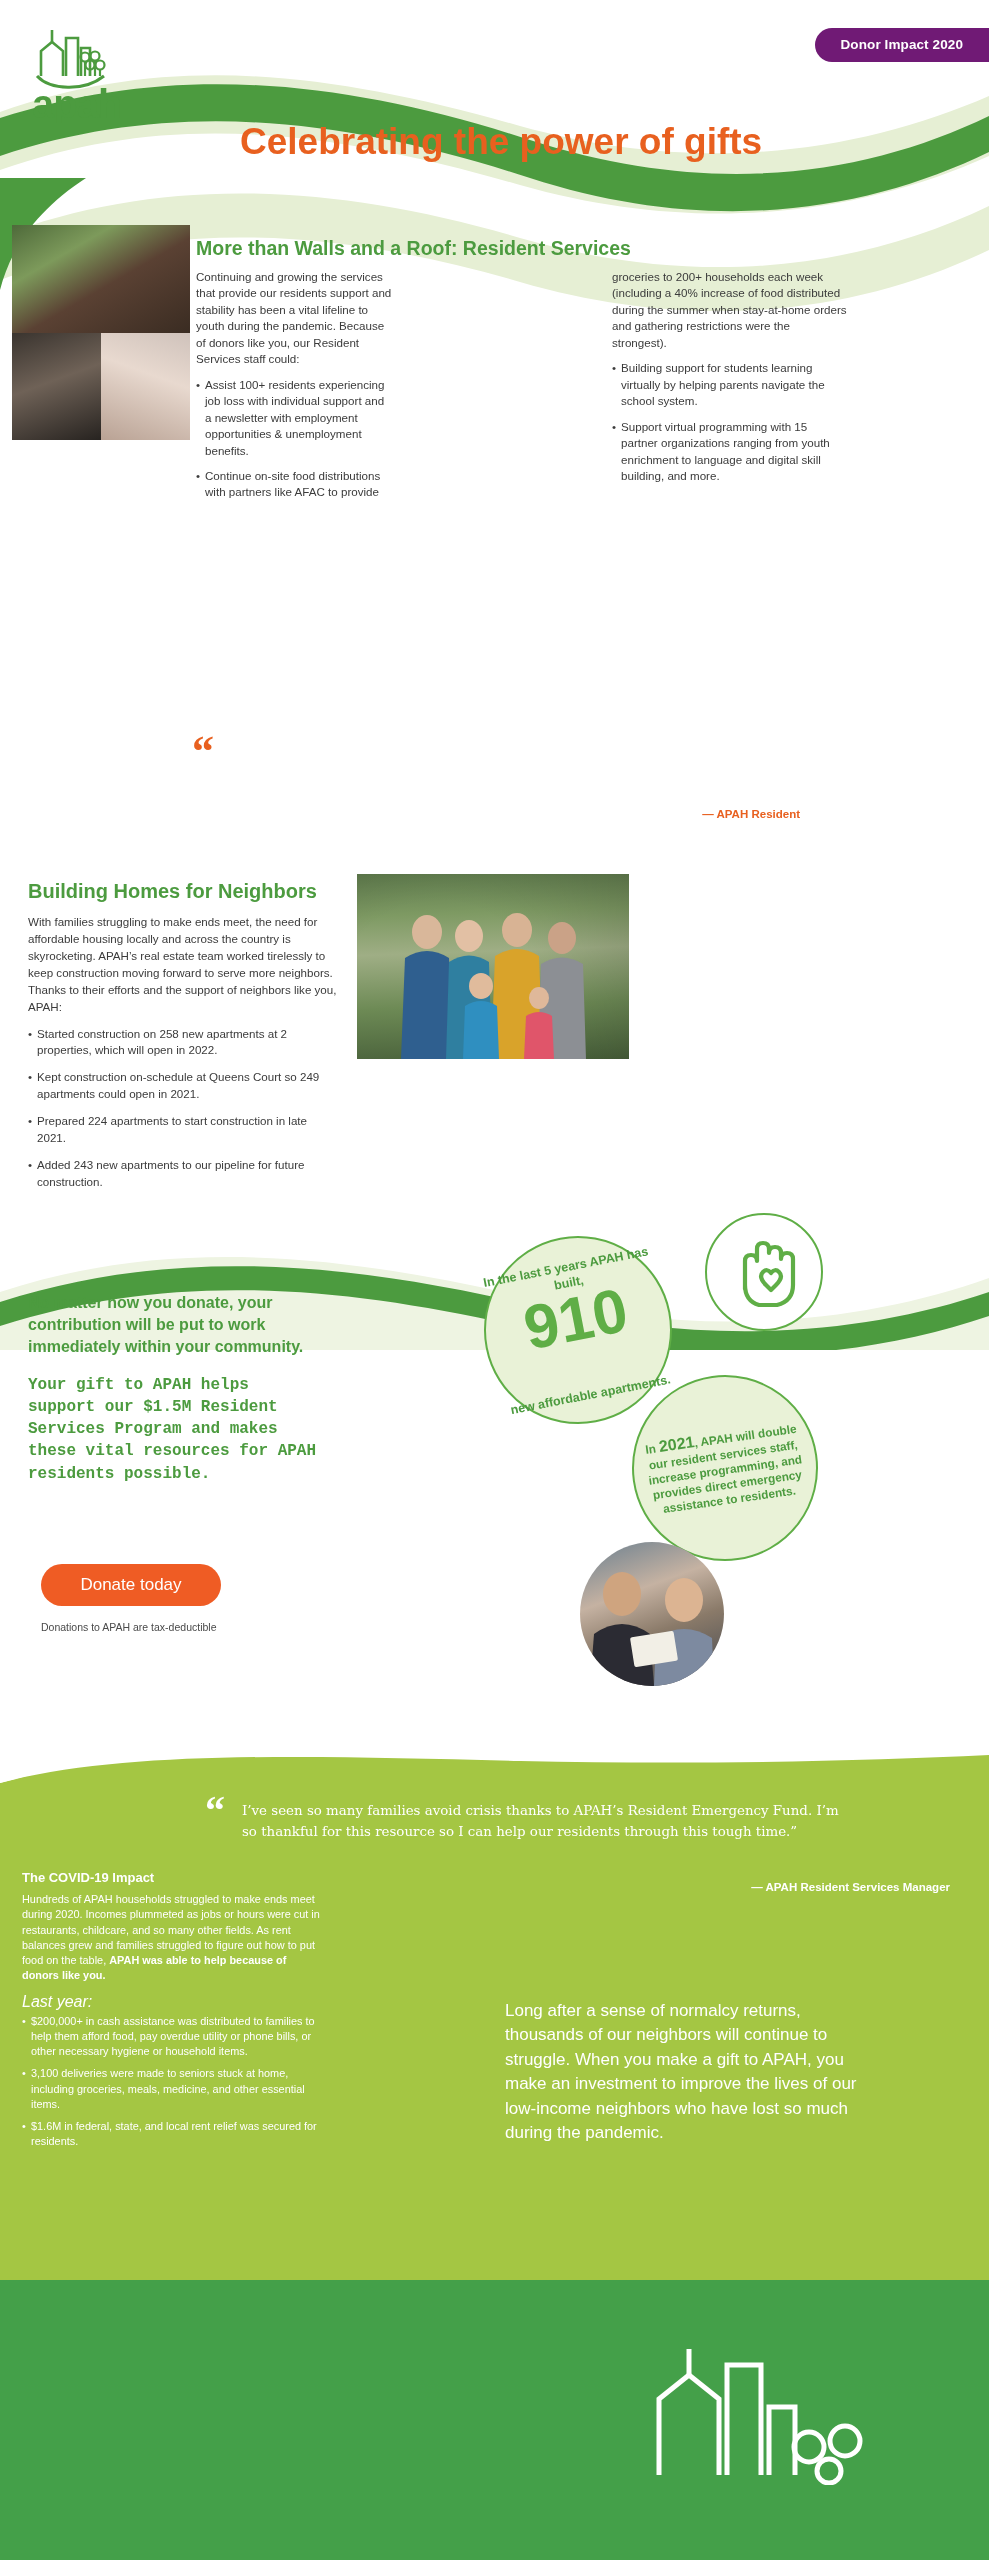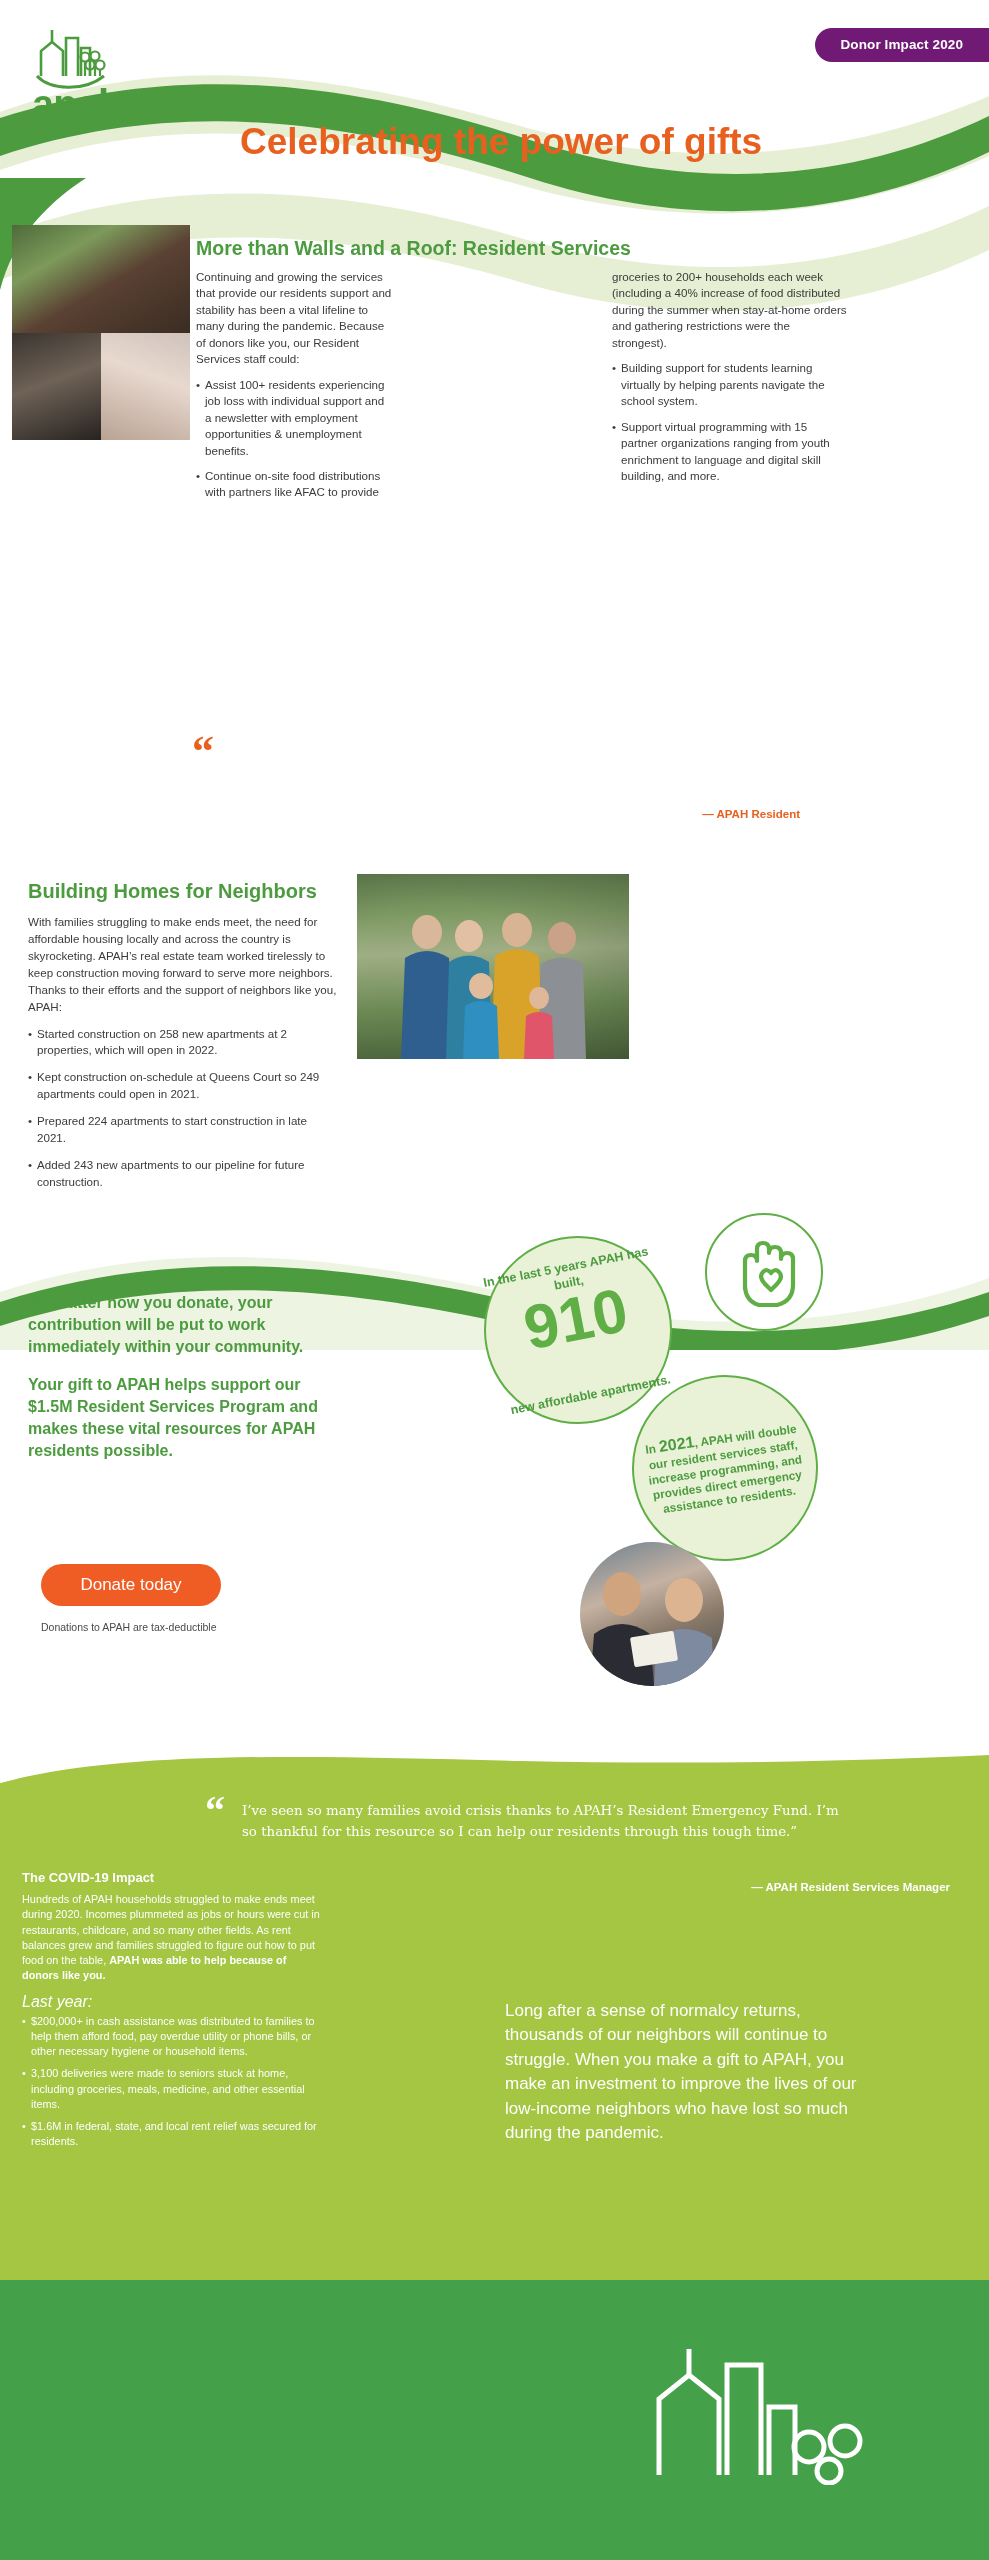--- a/index.html
+++ b/index.html
@@ -93,21 +93,21 @@
       radial-gradient(circle at 30% 72%, rgba(255,255,255,0) 45%, rgba(0,0,0,.15) 100%),
       linear-gradient(178deg,#5e7a4c 0%, #7e9a63 22%, #9fae85 42%, #6d8a55 70%, #48603a 100%);
   }
   .bh-photo .figs { position: absolute; inset: 0; }
 
   
   .band2-svg { position: absolute; left: 0; top: 1150px; width: 989px; height: 200px; }
 
   .donate-block { position: absolute; left: 28px; top: 1292px; width: 290px; }
   .donate-h1 { color: #4C9B3F; font-weight: bold; font-size: 16px; line-height: 1.38; }
-  .donate-h2 { color: #4C9B3F; font-weight: bold; font-size: 16px; line-height: 1.38; margin-top: 16px; }
+  .donate-h2 { color: #4C9B3F; font-weight: bold; font-size: 16px; line-height: 1.38; margin-top: 16px; font-family: Liberation Mono, monospace; }
   .donate-btn {
     position: absolute; left: 41px; top: 1564px;
     width: 180px; height: 42px; border: none; border-radius: 21px;
     background: #EF5C24; color: #fff; font-size: 17px;
     font-family: "Liberation Sans", sans-serif; cursor: pointer;
   }
   .donate-note { position: absolute; left: 41px; top: 1621px; font-size: 10.5px; color: #4a4a4a; }
 
   
   .circle-910 {
@@ -212,21 +212,21 @@
   <div class="rs">
     <div class="photo-collage">
       <div class="ph ph-a"></div>
       <div class="ph ph-b"></div>
       <div class="ph ph-c"></div>
     </div>
 
     <div class="rs-title">More than Walls and a Roof: Resident Services</div>
 
     <div class="rs-col rs-col-l">
-      <p>Continuing and growing the services that provide our residents support and stability has been a vital lifeline to many during the pandemic. Because of donors like you, our Resident Services staff could:</p>
+      <p>Continuing and growing the services that provide our residents support and stability has been a vital lifeline to youth during the pandemic. Because of donors like you, our Resident Services staff could:</p>
       <ul>
         <li>Assist 100+ residents experiencing job loss with individual support and a newsletter with employment opportunities &amp; unemployment benefits.</li>
         <li>Continue on-site food distributions with partners like AFAC to provide</li>
       </ul>
     </div>
 
     <div class="rs-col rs-col-r">
       <p>groceries to 200+ households each week (including a 40% increase of food distributed during the summer when stay-at-home orders and gathering restrictions were the strongest).</p>
       <ul>
         <li>Building support for students learning virtually by helping parents navigate the school system.</li>

